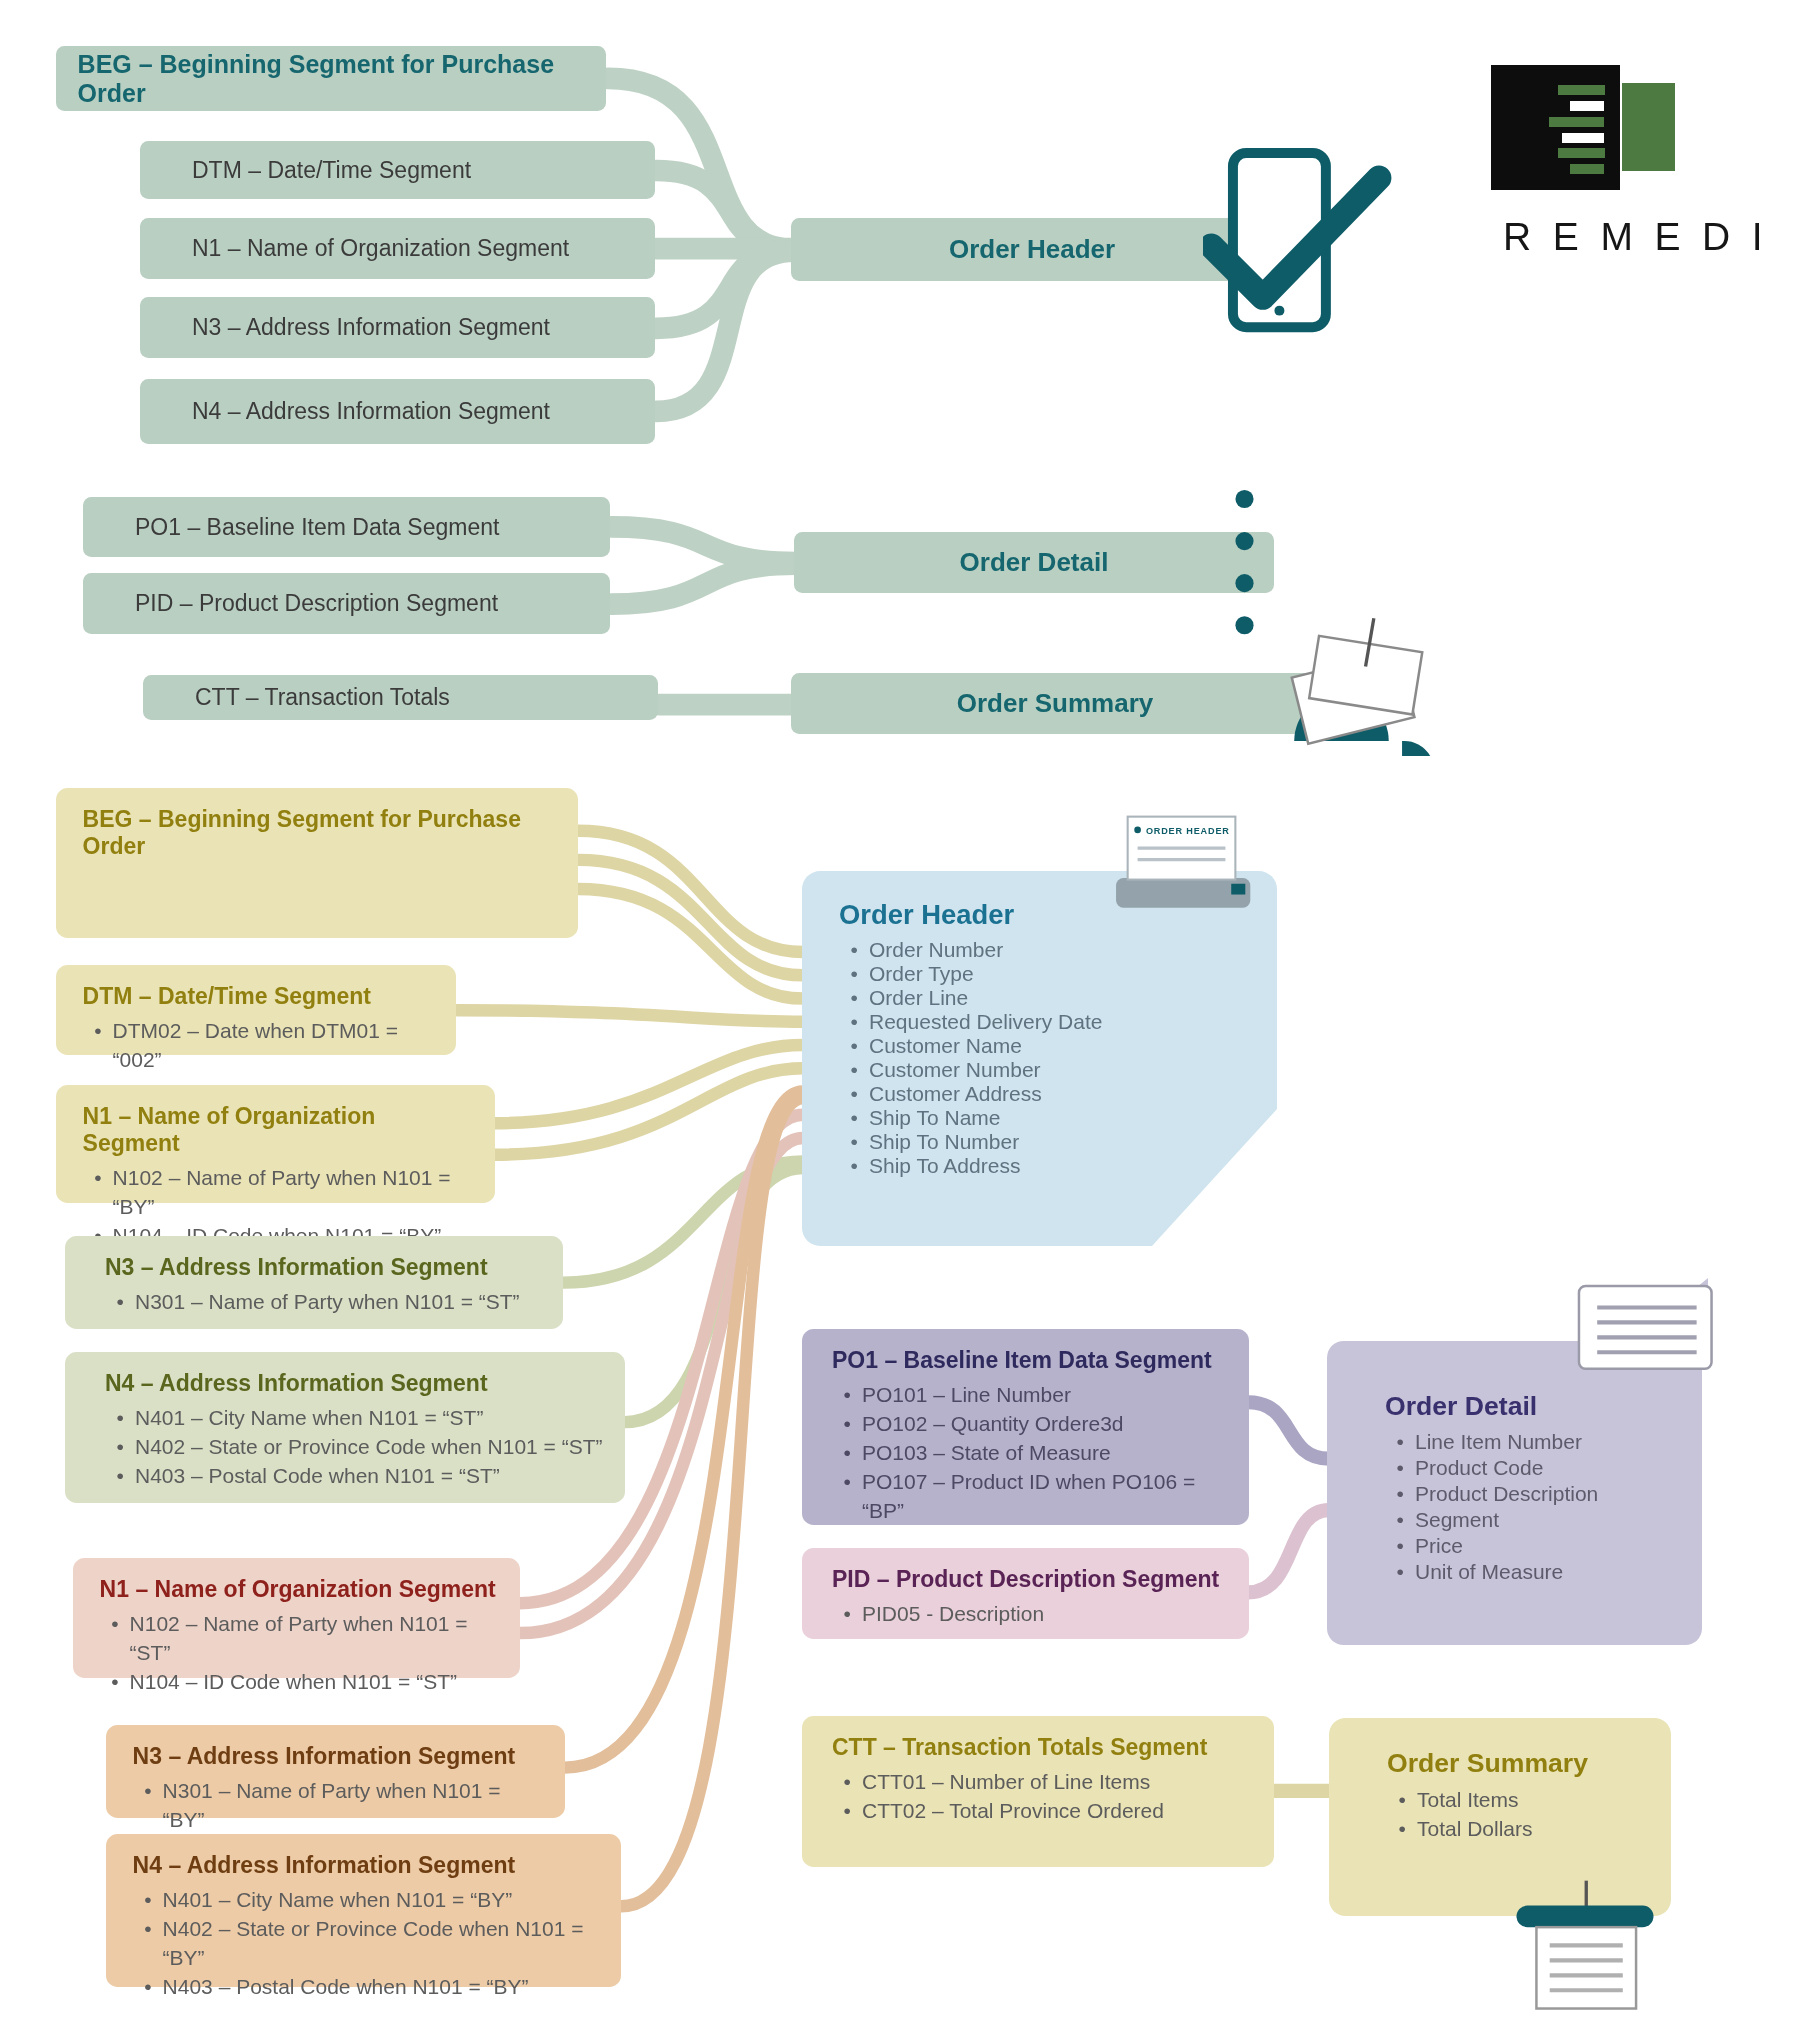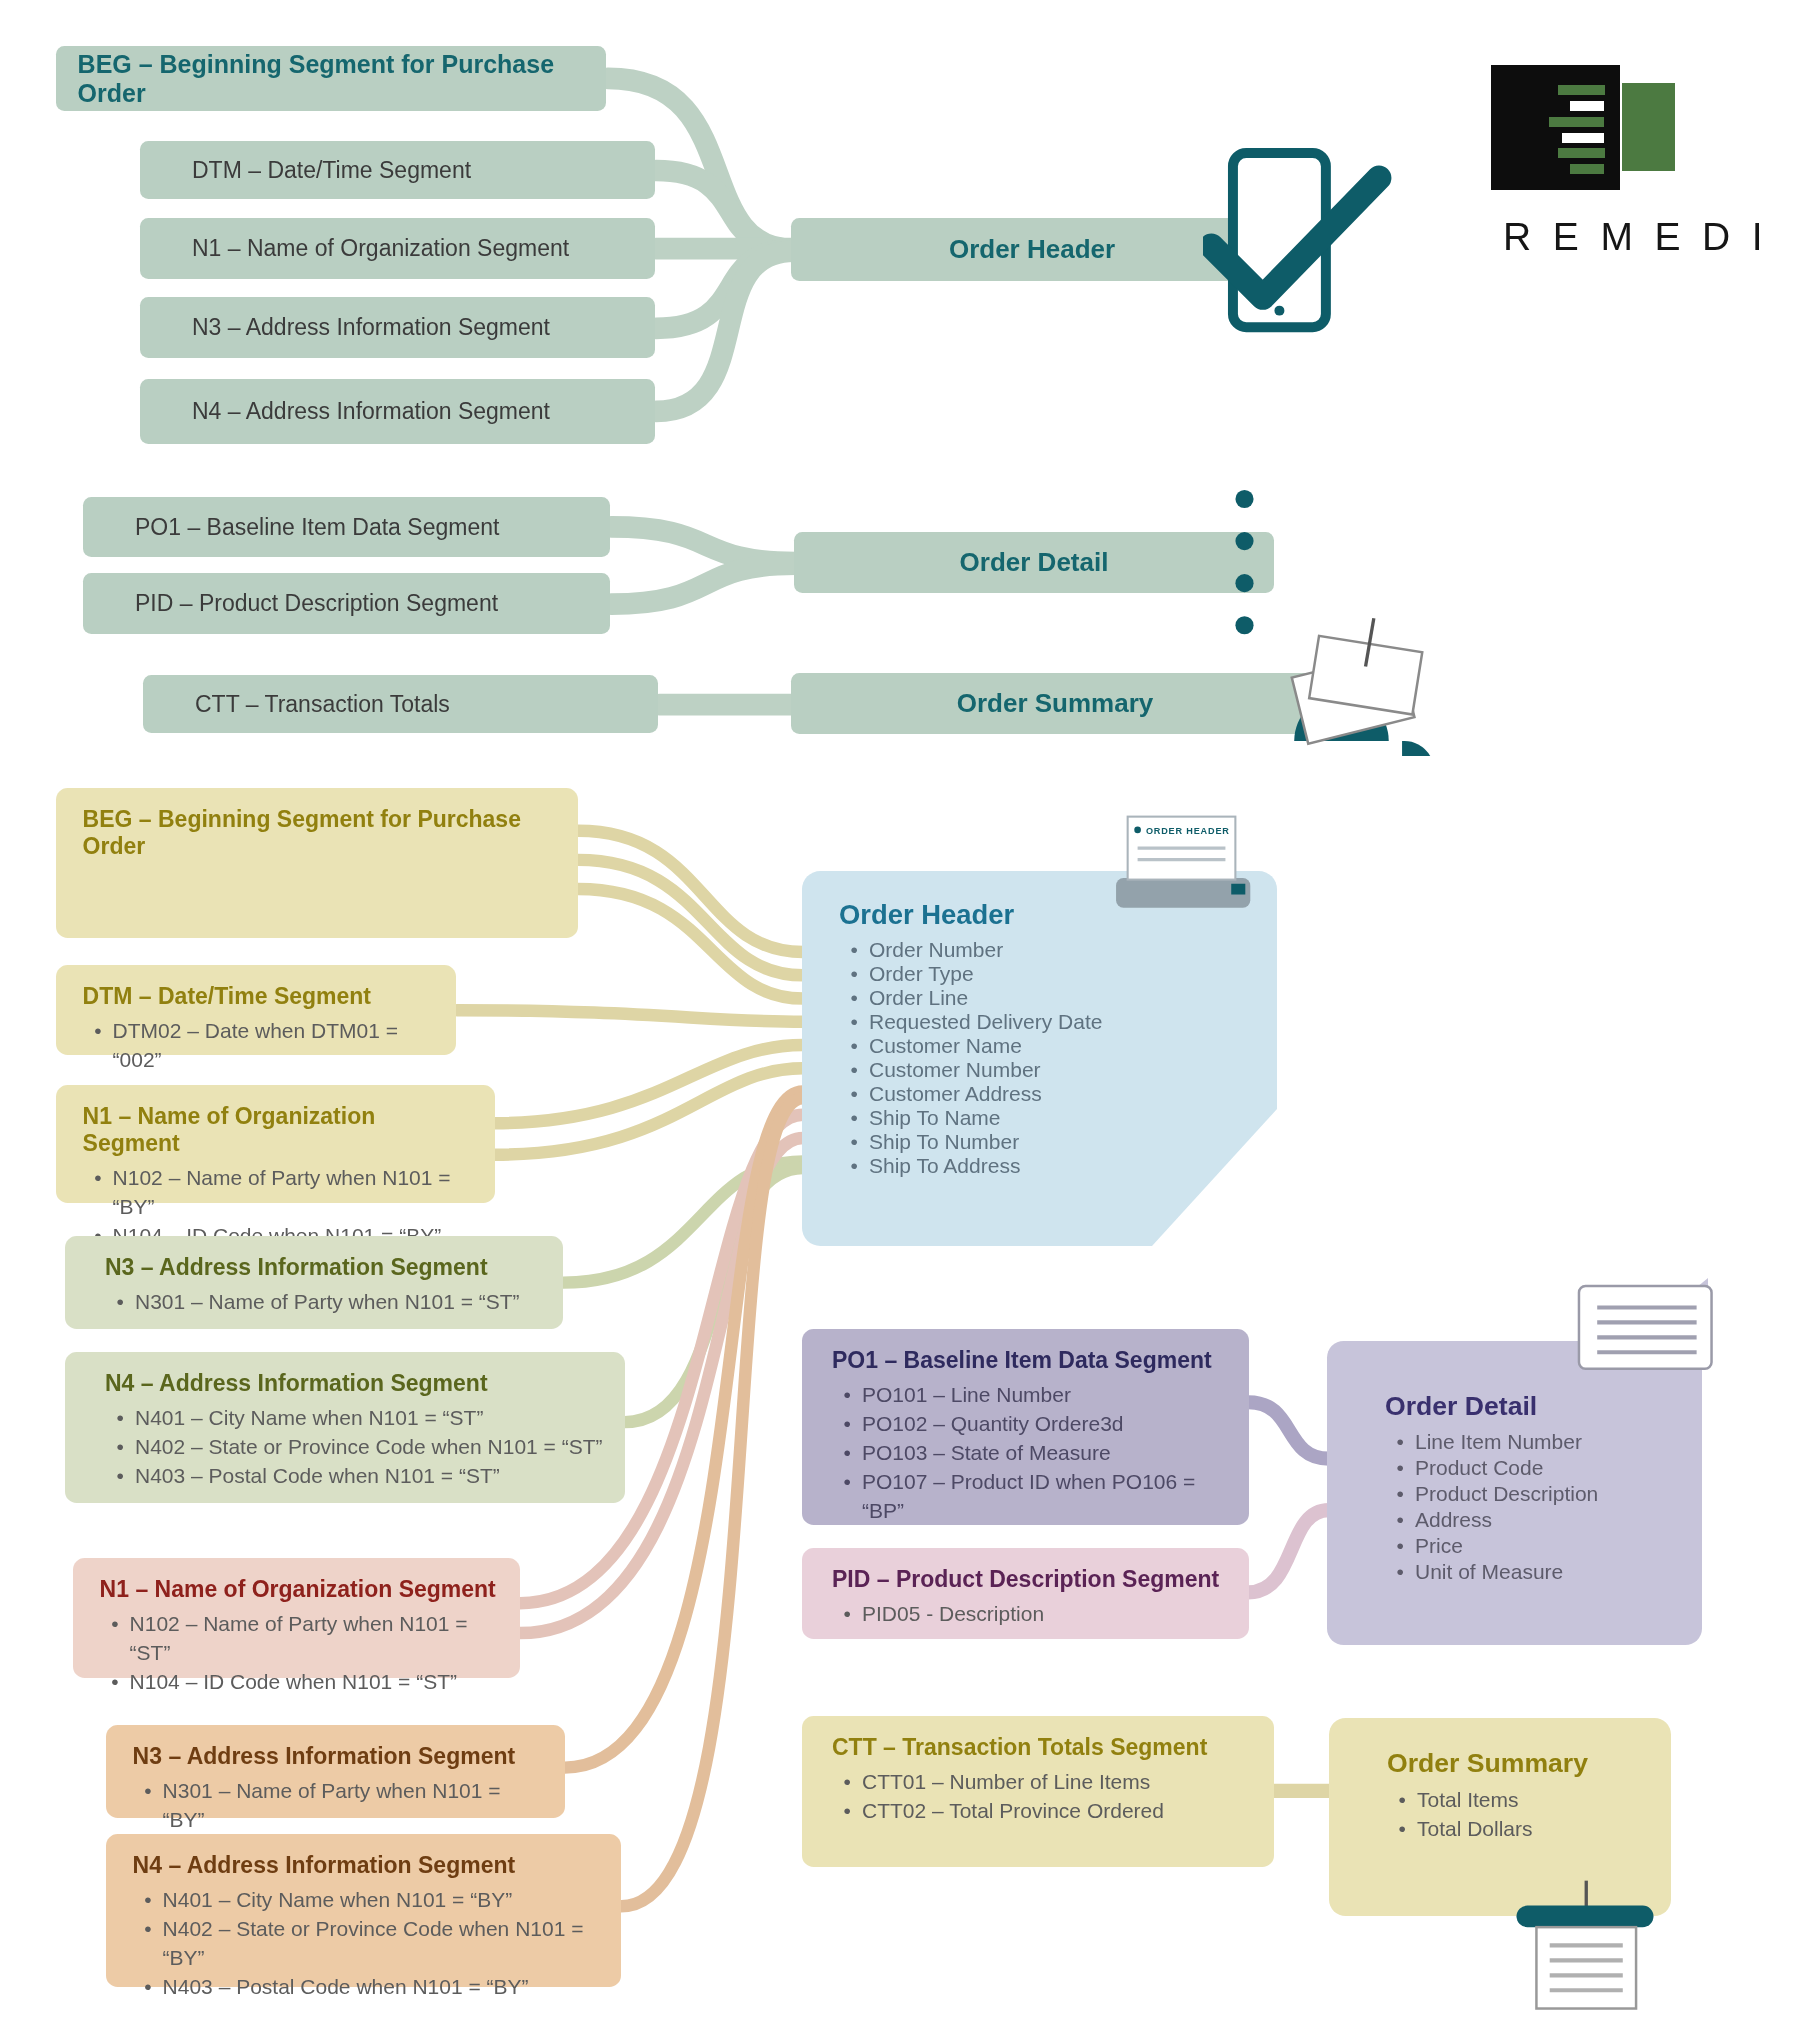--- a/index.html
+++ b/index.html
@@ -93,21 +93,21 @@
   <div class="seg" style="left:140px;top:297px;width:515px;height:61px;">N3 – Address Information Segment</div>
   <div class="seg" style="left:140px;top:379px;width:515px;height:65px;">N4 – Address Information Segment</div>
 
   <div class="band" style="left:791px;top:218px;width:482px;height:63px;">Order Header</div>
 
   <div class="seg" style="left:83px;top:497px;width:527px;height:60px;">PO1 – Baseline Item Data Segment</div>
   <div class="seg" style="left:83px;top:573px;width:527px;height:61px;">PID – Product Description Segment</div>
 
   <div class="band" style="left:794px;top:532px;width:480px;height:61px;">Order Detail</div>
 
-  <div class="seg" style="left:143px;top:675px;width:515px;height:58px;">CTT – Transaction Totals</div>
+  <div class="seg" style="left:143px;top:675px;width:515px;height:45px;">CTT – Transaction Totals</div>
 
   <div class="band" style="left:791px;top:673px;width:528px;height:61px;">Order Summary</div>
 
   <svg class="icon" style="left:1203px;top:148px;" width="191" height="195" viewBox="0 0 230 235">
     <rect x="36" y="6" width="112" height="210" rx="16" fill="#ffffff" stroke="#0e5c68" stroke-width="12"></rect>
     <circle cx="92" cy="196" r="6" fill="#0e5c68"></circle>
     <path d="M10 118 L72 180 L212 36" stroke="#0e5c68" stroke-width="30" fill="none" stroke-linecap="round" stroke-linejoin="round"></path>
   </svg>
 
   <svg class="icon" style="left:1228px;top:486px;" width="33" height="158" viewBox="0 0 40 190">
@@ -247,21 +247,21 @@
   </div>
 
   <div class="shape" style="left:1628px;top:1278px;width:80px;height:66px;background:#c7c4da;
               clip-path:polygon(0 100%, 100% 0, 100% 100%);z-index:1;"></div>
   <div class="card lavc" style="left:1327px;top:1341px;width:375px;height:304px;border-radius:16.6px;padding:50px 15px 0 58px;">
     <h3>Order Detail</h3>
     <div class="bullets">
       <div>Line Item Number</div>
       <div>Product Code</div>
       <div>Product Description</div>
-      <div>Address</div>
+      <div>Segment</div>
       <div>Price</div>
       <div>Unit of Measure</div>
     </div>
   </div>
   <svg class="icon" style="left:1574px;top:1279px;" width="145" height="96" viewBox="0 0 175 115">
     <rect x="6" y="8" width="160" height="100" rx="8" fill="#ffffff" stroke="#9a9aa8" stroke-width="3"></rect>
     <line x1="28" y1="34" x2="148" y2="34" stroke="#a0a0b0" stroke-width="5"></line>
     <line x1="28" y1="52" x2="148" y2="52" stroke="#a0a0b0" stroke-width="5"></line>
     <line x1="28" y1="70" x2="148" y2="70" stroke="#a0a0b0" stroke-width="5"></line>
     <line x1="28" y1="88" x2="148" y2="88" stroke="#a0a0b0" stroke-width="5"></line>

